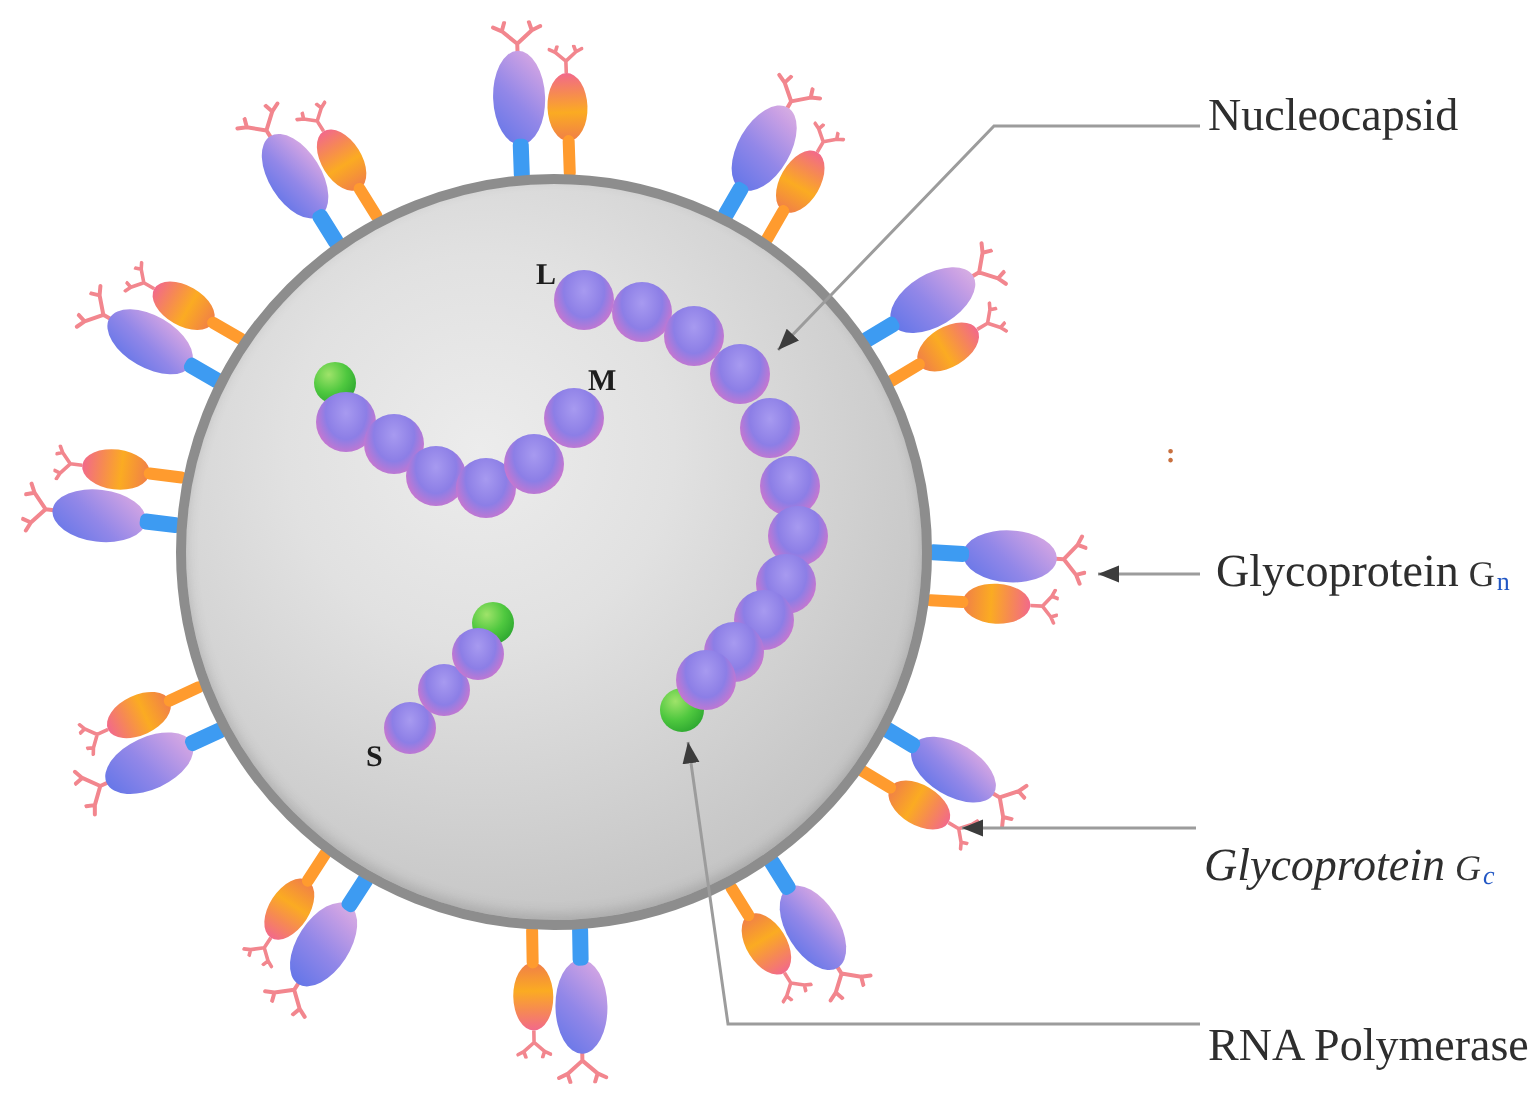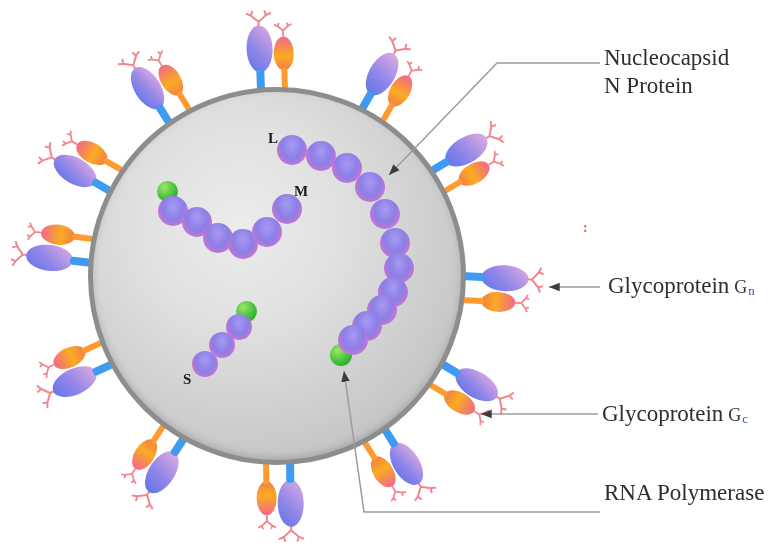--- a/index.html
+++ b/index.html
@@ -39,22 +39,22 @@
     position:absolute;border-radius:50%;
     background:radial-gradient(circle at 35% 30%, #9fe36a 0%, #4fc83f 45%, #2ba52f 82%, #1d8f2a 100%);
   }
   .seg-label{position:absolute;font-weight:bold;font-size:15px;color:#1d1d1d;z-index:4;}
   
   #annotation-lines{position:absolute;left:0;top:0;z-index:4;}
   .leader{fill:none;stroke:#9c9c9c;stroke-width:1.5;}
   .label{position:absolute;font-size:23px;color:#2e2e2e;white-space:nowrap;z-index:5;}
   #label-nucleocapsid{left:604px;top:44px;line-height:28px;}
   #label-gn{left:608px;top:273px;}
-  #label-gc{left:602px;top:401px;}
-  #label-rna{left:604px;top:480px;}
+  #label-gc{left:602px;top:420px;font-style:italic;}
+  #label-rna{left:604px;top:510px;}
   .gsym{font-size:18px;margin-left:5px;color:#333;}
   .gsub{font-size:13px;color:#2257c4;position:relative;top:2px;margin-left:1px;}
   #artifact{position:absolute;left:583px;top:220px;font-size:14px;font-weight:bold;color:#c8703f;z-index:5;}
 </style>
 </head>
 <body>
 
 <div id="stage">
 
   <div id="spikes-layer">
@@ -242,21 +242,20 @@
       </marker>
     </defs>
     <path class="leader" d="M600 63 L497 63 L389 175" marker-end="url(#arrow)"></path>
     <path class="leader" d="M600 287 L549 287" marker-end="url(#arrow)"></path>
     <path class="leader" d="M598 414 L481 414" marker-end="url(#arrow)"></path>
     <path class="leader" d="M600 512 L364 512 L344 371" marker-end="url(#arrow)"></path>
   </svg>
 
   <div class="label" id="label-nucleocapsid">
     <div>Nucleocapsid</div>
-    <div>N Protein</div>
   </div>
 
   <div class="label" id="label-gn">
     <span>Glycoprotein</span><span class="gsym">G</span><span class="gsub">n</span>
   </div>
 
   <div class="label" id="label-gc">
     <span>Glycoprotein</span><span class="gsym">G</span><span class="gsub">c</span>
   </div>
 

